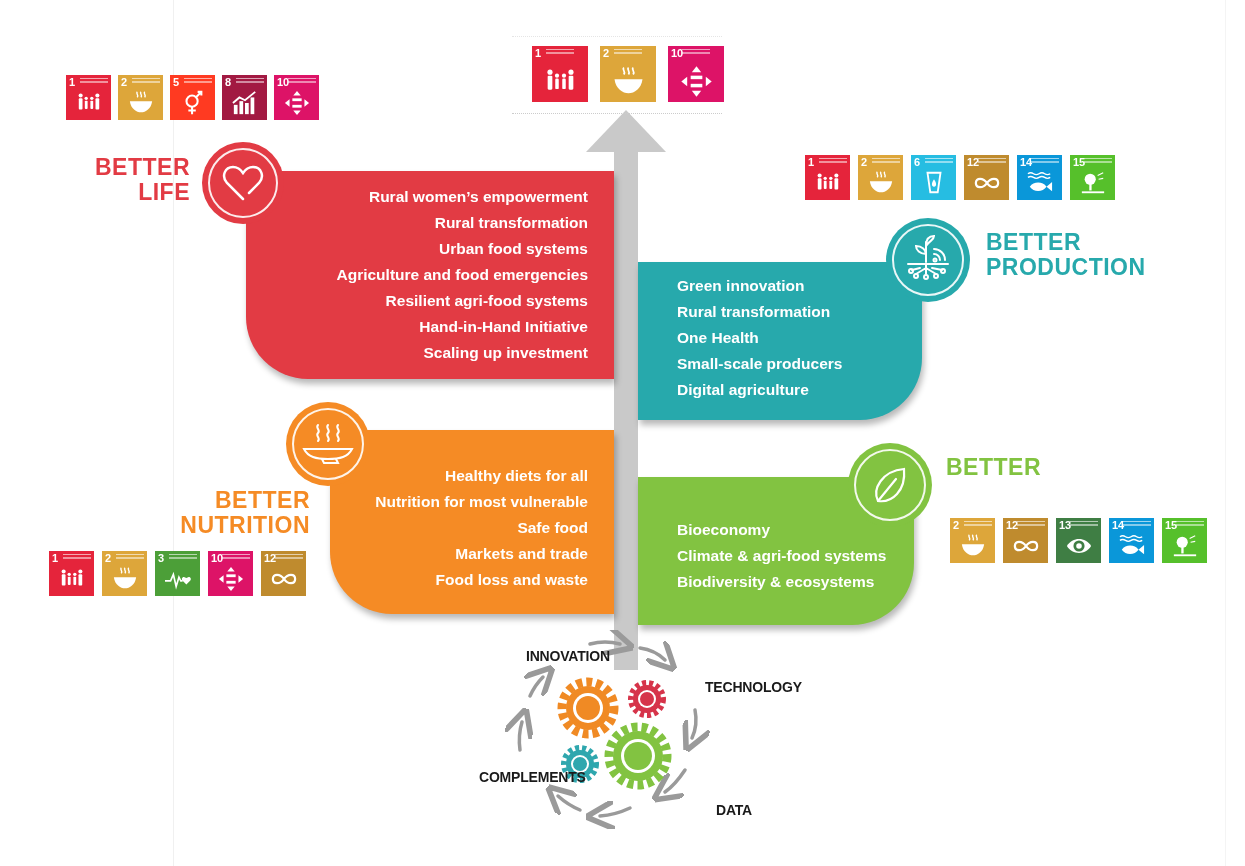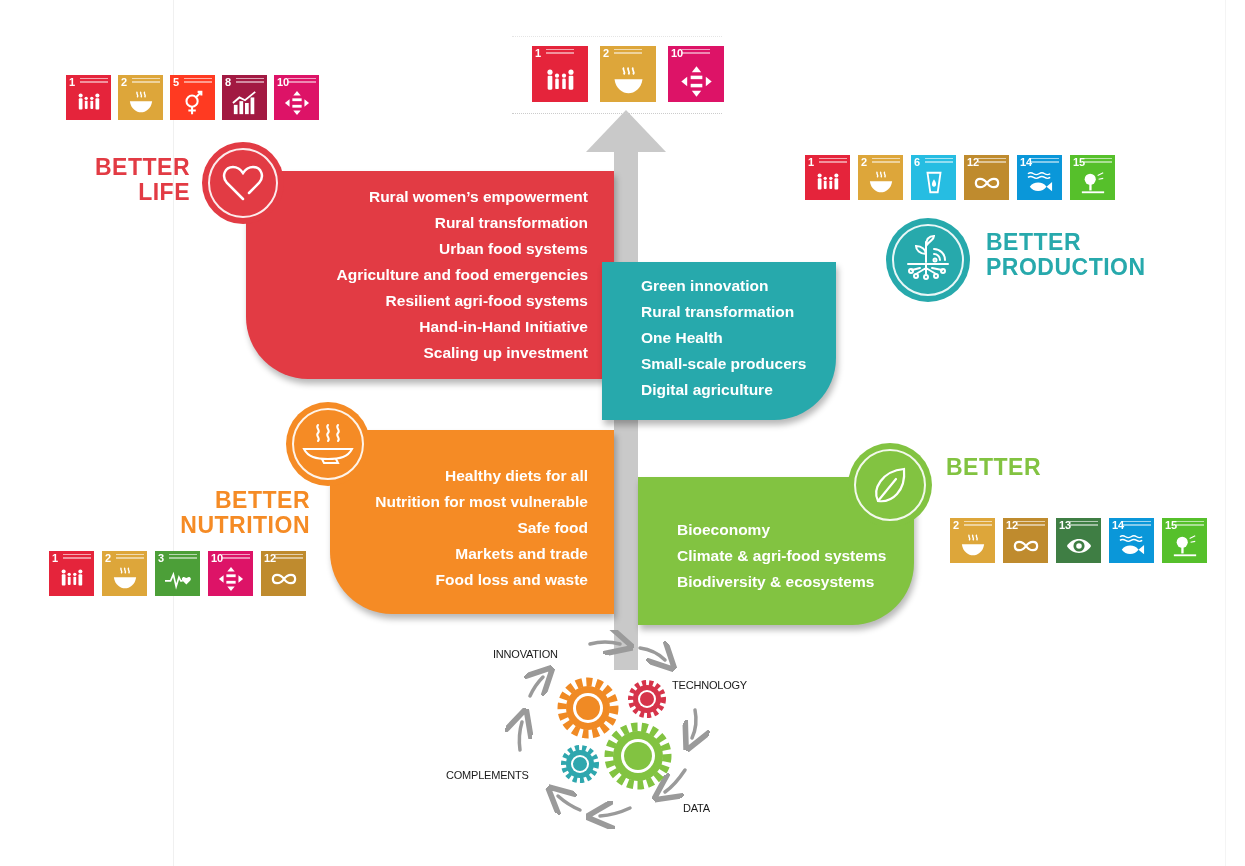--- a/index.html
+++ b/index.html
@@ -16,21 +16,21 @@
   .sdg .lbl { position:absolute; left:14px; top:3px; width:28px; height:1px; border-top:1px solid rgba(255,255,255,.6); box-shadow:0 3px 0 rgba(255,255,255,.5); }
   .sdg svg { position:absolute; left:8px; top:15px; width:30px; height:28px; }
 
   .top-sdg-frame { position:absolute; left:512px; top:36px; width:210px; height:76px; border-bottom:1px dotted #ccc; border-top:1px dotted #e5e5e5; }
 
   
   .card { position:absolute; color:#fff; font-weight:bold; font-size:15.5px; line-height:26px;
           box-shadow: 2px 5px 6px rgba(0,0,0,0.28); }
   .card-life { left:246px; top:171px; width:368px; height:208px; background:#e23b44;
                border-radius:0 0 0 62px; }
-  .card-prod { left:602px; top:262px; width:234px; height:158px; background:#27a9ac;
+  .card-prod { left:638px; top:262px; width:284px; height:158px; background:#27a9ac;
                border-radius:0 0 62px 0;text-decoration:underline; }
   .card-nut { left:330px; top:430px; width:284px; height:184px; background:#f58b25;
               border-radius:0 0 0 62px; }
   .card-env { left:638px; top:477px; width:276px; height:148px; background:#82c341;
               border-radius:0 0 62px 0; }
   .items-right { position:absolute; right:26px; text-align:right; }
   .items-left { position:absolute; left:27px; text-align:left; }
   .item { display:block; white-space:nowrap;margin-left:12px; }
 
   
@@ -39,21 +39,21 @@
   .circle svg { position:relative; }
 
   
   .heading { position:absolute; font-weight:bold; font-size:23px; line-height:25px; letter-spacing:0.5px; }
 
   
   .arrow-shaft { position:absolute; left:614px; top:150px; width:24px; height:520px; background:#c9c9c9; }
   .arrow-head { position:absolute; left:586px; top:110px; width:0; height:0;
                 border-left:40px solid transparent; border-right:40px solid transparent; border-bottom:42px solid #c9c9c9; }
 
-  .cycle-label { position:absolute; font-weight:normal; font-size:11px; color:#1a1a1a; letter-spacing:-0.2px; }
+  .cycle-label { position:absolute; font-weight:bold; font-size:14px; color:#1a1a1a; letter-spacing:-0.2px;margin-left:33px; }
 </style>
 </head>
 <body>
 
 <div class="vline"></div>
 <div class="vline2"></div>
 
 <div class="arrow-shaft"></div>
 <div class="arrow-head"></div>
 

